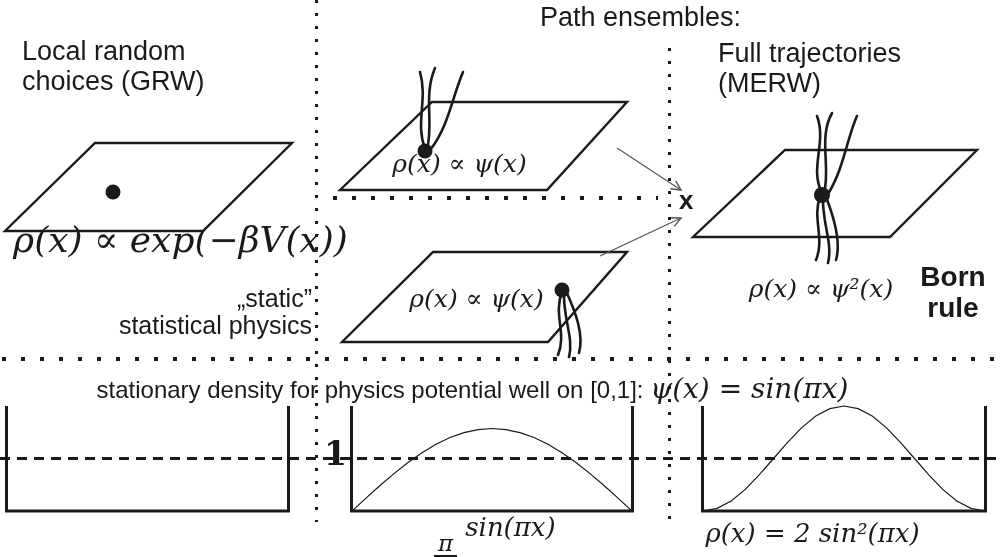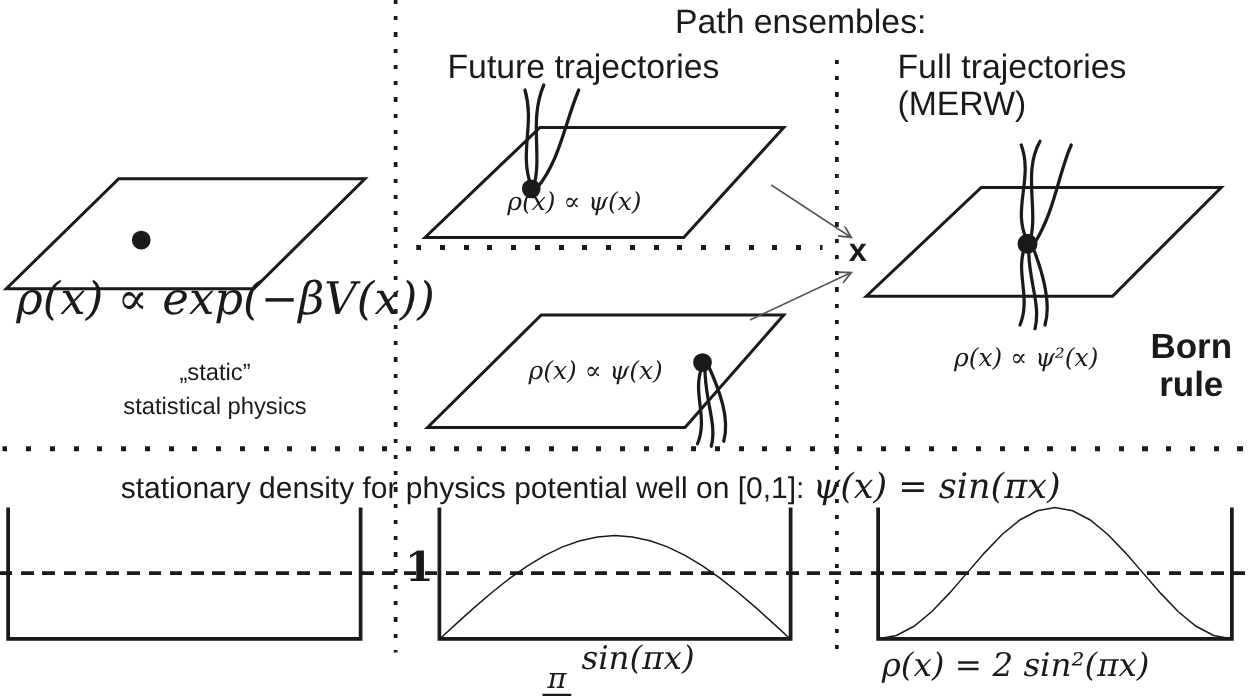--- a/index.html
+++ b/index.html
@@ -1,20 +1,20 @@
 <!DOCTYPE html>
 <html><head>
 <meta charset="utf-8">
 <style>
   html,body{margin:0;padding:0;background:#fff}
   .stage{position:relative;width:1000px;height:557px;background:#ffffff;
          font-family:"Liberation Sans",sans-serif;color:#1a1a1a;overflow:hidden}
   .abs{position:absolute}
   .title{font-size:27px;line-height:30px;text-align:left;white-space:nowrap}
-  .formula{font-family:"DejaVu Serif",serif;font-style:italic;font-size:20px;
+  .formula{font-family:"DejaVu Serif",serif;font-style:italic;font-size:25px;
            text-align:center;white-space:nowrap}
   svg{display:block;overflow:visible}
 
   
   .vdots{width:3.4px;background-image:repeating-linear-gradient(to bottom,#1a1a1a 0 3.4px,transparent 3.4px 13px)}
   .hdots{height:4px;background-image:repeating-linear-gradient(to right,#1a1a1a 0 4px,transparent 4px 19px)}
   .hdash{height:3px;background-image:repeating-linear-gradient(to right,#1a1a1a 0 10px,transparent 10px 17px)}
   #vline1{left:315px;top:0;height:522px}
   #vline2{left:668px;top:48px;height:474px}
   #hdots-mid{left:333px;top:196px;width:325px}
@@ -23,21 +23,21 @@
 
   
   #header-title{left:540px;top:2px}
   #grw-title{left:22px;top:36px;width:280px}
   #future-title{left:358px;top:38px;width:300px}
   #past-title{left:360px;top:210px;width:300px}
   #merw-title{left:718px;top:38px;width:300px}
   #born{left:903px;top:261px;width:100px;font-weight:bold;font-size:28px;line-height:31px;text-align:center}
   #junction-x{left:679px;top:185px;font-size:26px;font-weight:600}
   #grw-formula{left:13px;top:219px;width:270px;font-size:36px}
-  #grw-note{left:32px;top:285px;width:280px;font-size:19px;line-height:27px;text-align:center}
+  #grw-note{left:32px;top:285px;width:280px;font-size:25px;line-height:27px;text-align:right}
   #future-formula{left:377px;top:149px;width:165px}
   #past-formula{left:394px;top:284px;width:165px}
   #merw-formula{left:736px;top:274px;width:170px}
   #caption{left:0;top:372px;width:945px;text-align:center;font-size:24px;white-space:nowrap}
   #caption .formula-inline{font-family:"DejaVu Serif",serif;font-style:italic;font-size:28px}
   #level-one{left:324px;top:434px;font-family:"DejaVu Serif",serif;font-weight:bold;font-size:33px}
 
   
   #plot1{left:5px;top:406px}
   #plot2{left:350px;top:406px}
@@ -62,22 +62,25 @@
 <div class="stage">
 
   <div class="abs vdots" id="vline1"></div>
   <div class="abs vdots" id="vline2"></div>
   <div class="abs hdots" id="hdots-mid"></div>
   <div class="abs hdots" id="hdots-main"></div>
   <div class="abs hdash" id="hdash-level"></div>
 
   <div class="abs title" id="header-title">Path ensembles:</div>
 
+  <div class="abs title" id="grw-title">
+    <div>Local random</div>
+    <div>choices (GRW)</div>
+  </div>
 
-  <div class="abs title" id="future-title">Future trajectories</div>
 
   <div class="abs title" id="merw-title">
     <div>Full trajectories</div>
     <div>(MERW)</div>
   </div>
 
   <div class="abs" id="born">
     <div>Born</div>
     <div>rule</div>
   </div>

